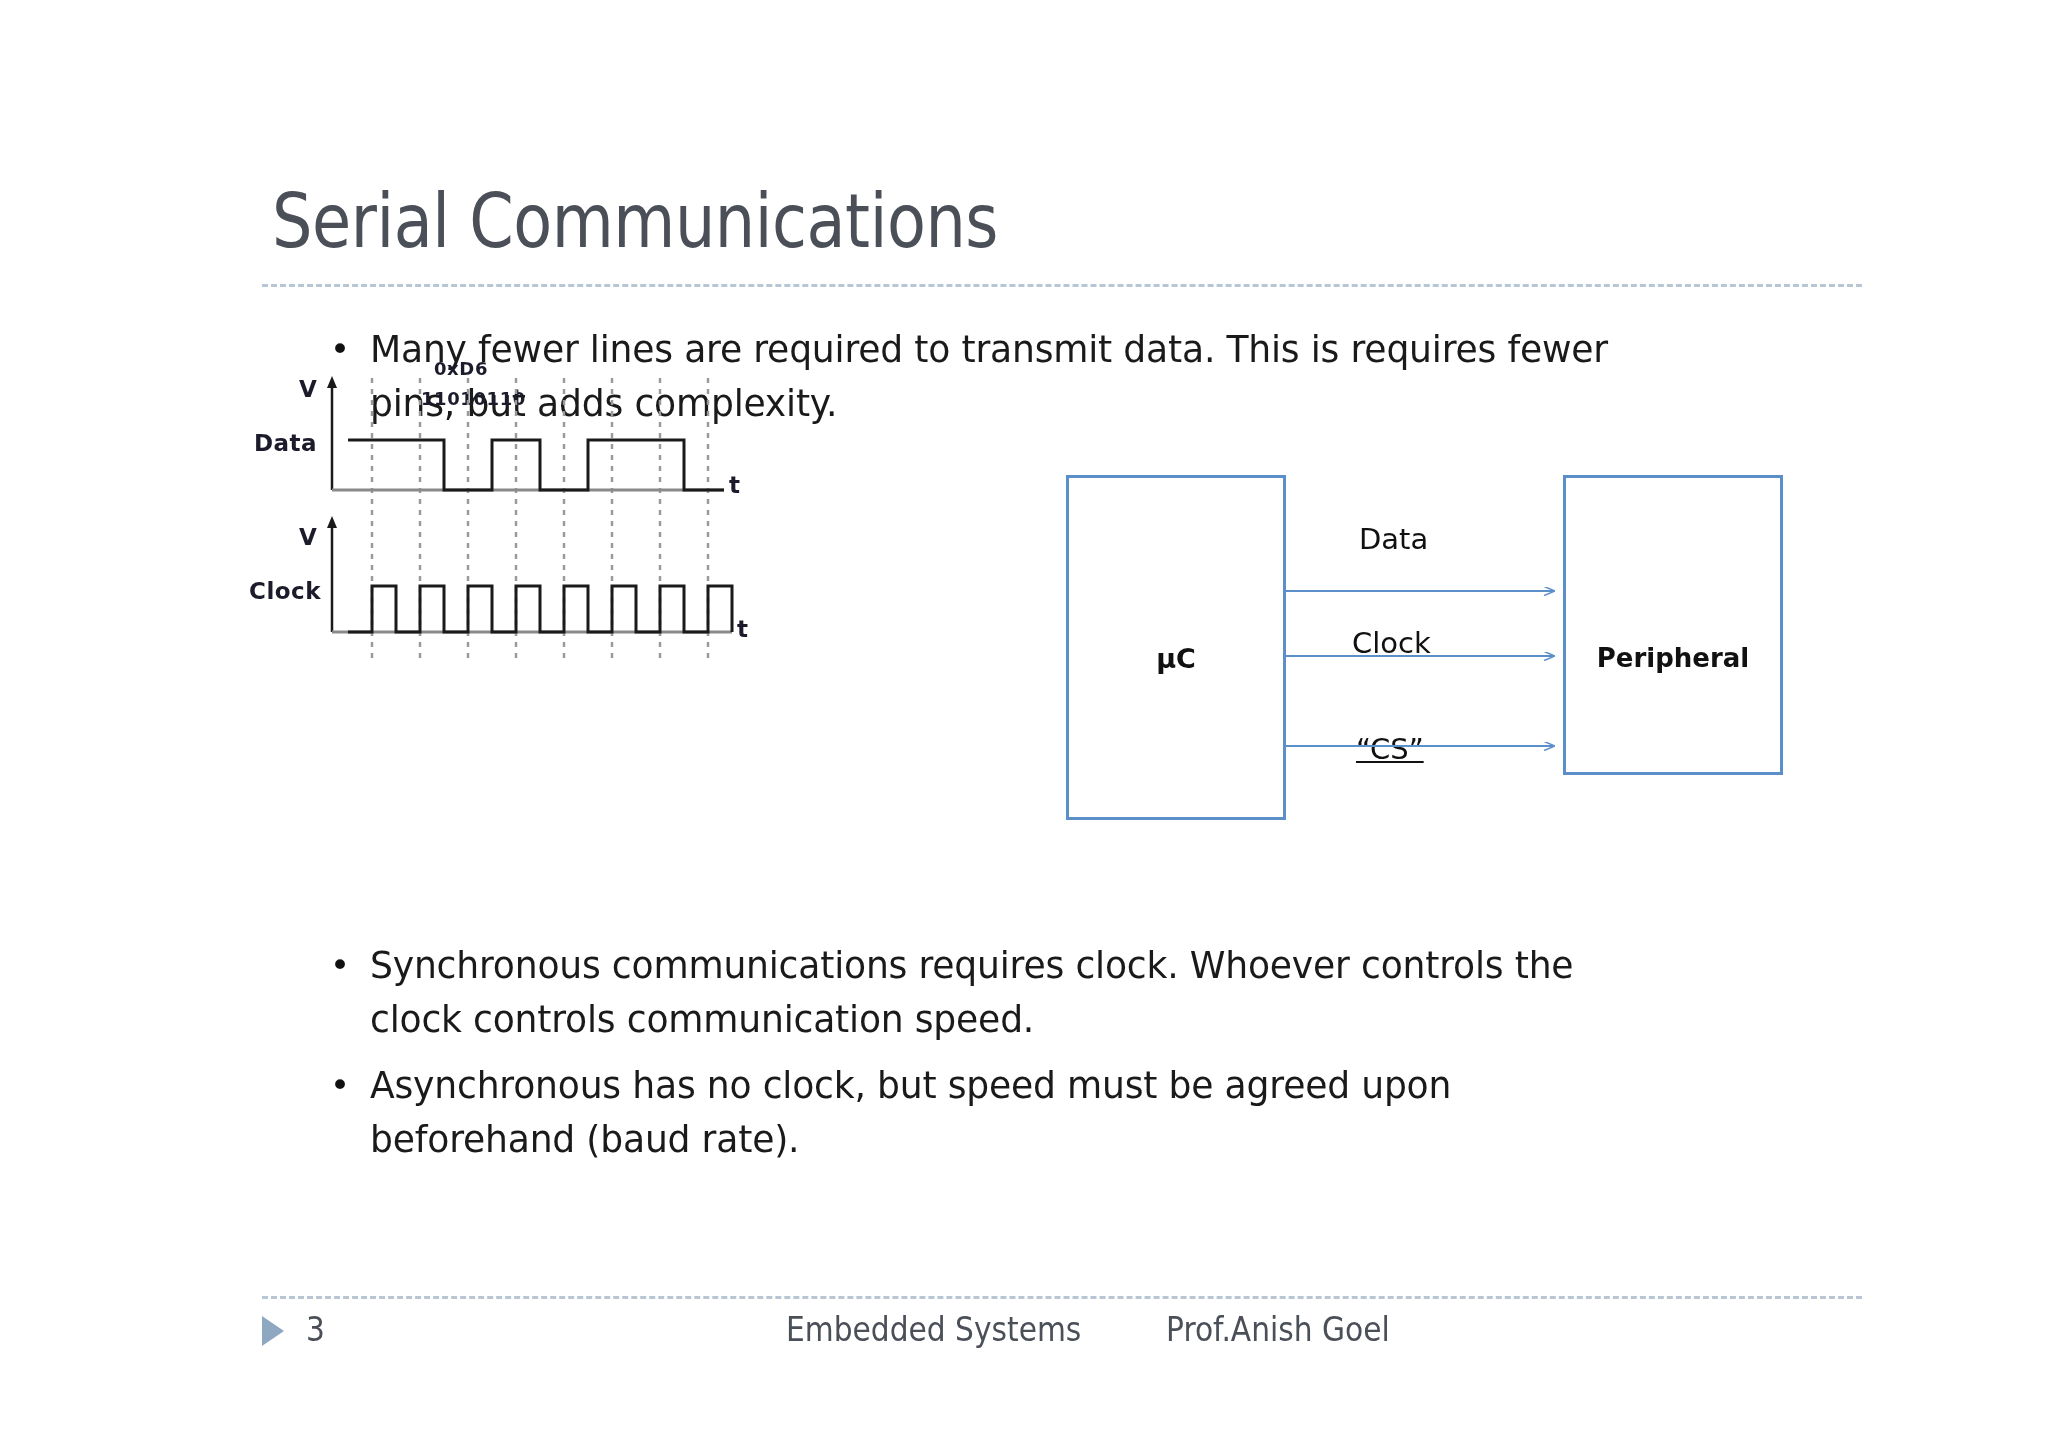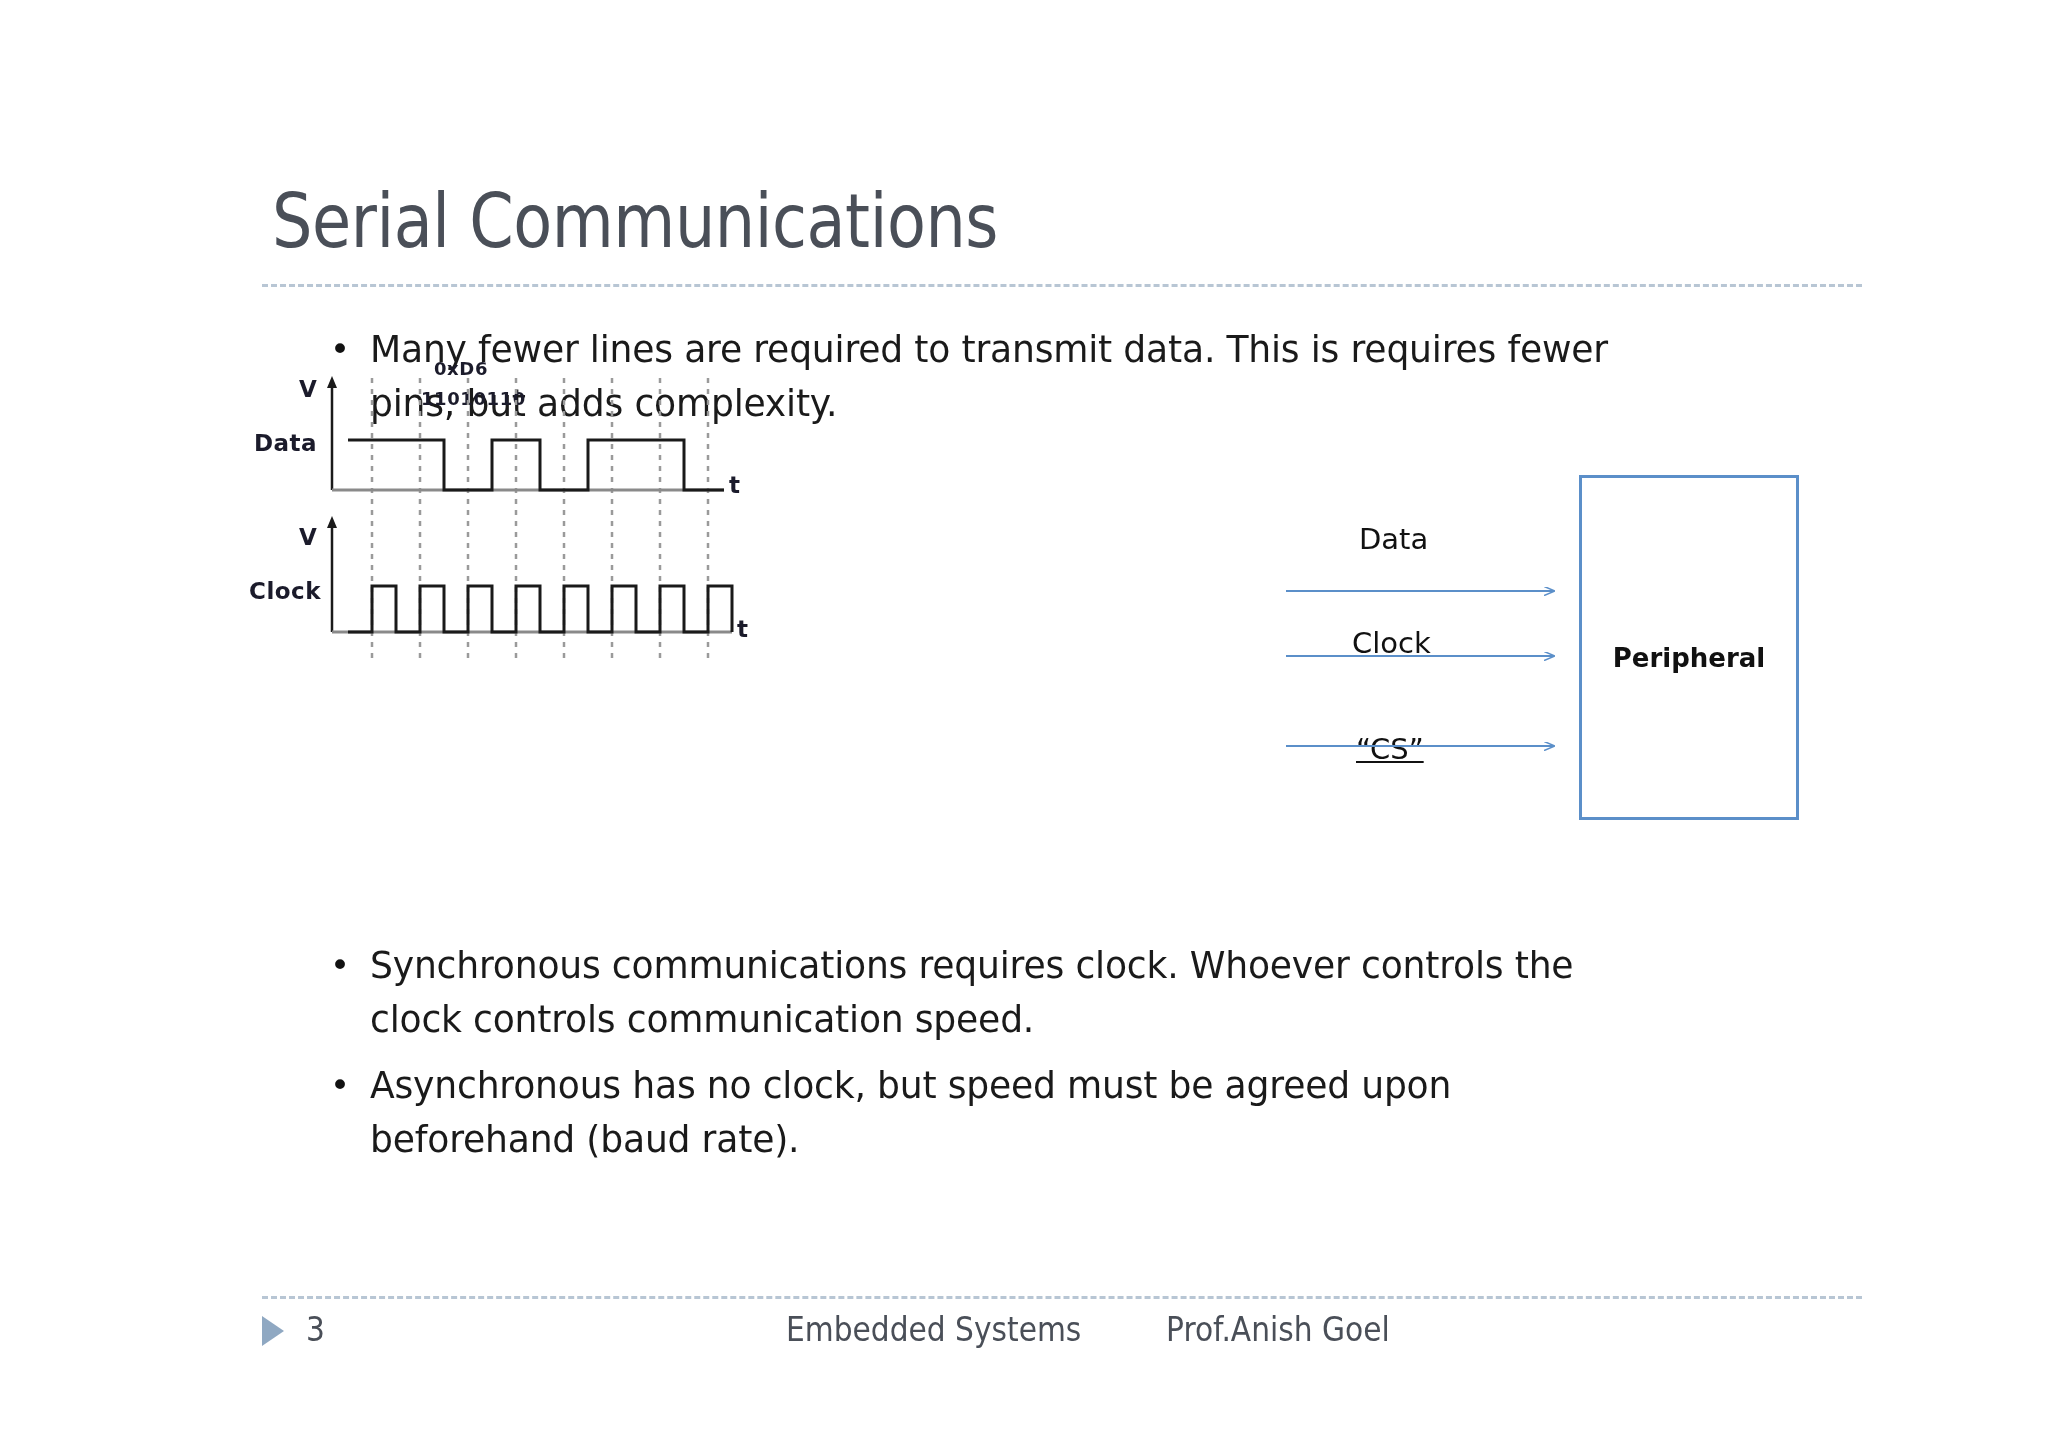--- a/index.html
+++ b/index.html
@@ -129,21 +129,21 @@
   }
   .chipbox-label {
     position: absolute;
     width: 100%;
     text-align: center;
     font-family: "DejaVu Sans", sans-serif;
     font-weight: bold;
     color: #111;
   }
   #mcu-box  { left: 7px;   top: 5px;  width: 220px; height: 345px; }
-  #periph-box { left: 520px; top: 5px; width: 220px; height: 345px; }
+  #periph-box { left: 504px; top: 5px; width: 220px; height: 300px; }
   #mcu-label { top: 165px; font-size: 27px; }
   #periph-label { top: 165px; font-size: 26px; }
 
   .signal-label {
     position: absolute;
     font-family: "DejaVu Sans", sans-serif;
     font-size: 29px;
     color: #111;
     white-space: nowrap;
   }
@@ -237,20 +237,23 @@
       </g>
 
       <line x1="28" y1="262" x2="428" y2="262" stroke="#8a8a8a" stroke-width="3"></line>
 
       <polyline points="44,262 44,262 68,262 68,216 92,216 92,262 116,262 116,216 140,216 140,262 164,262 164,216 188,216 188,262 212,262 212,216 236,216 236,262 260,262 260,216 284,216 284,262 308,262 308,216 332,216 332,262 356,262 356,216 380,216 380,262 404,262 404,216 428,216 428,262" fill="none" stroke="#1a1a1a" stroke-width="3"></polyline>
     </svg>
   </div>
 
   <div class="block-figure">
 
+    <div class="chipbox" id="mcu-box">
+      <div class="chipbox-label" id="mcu-label">µC</div>
+    </div>
 
     <div class="chipbox" id="periph-box">
       <div class="chipbox-label" id="periph-label">Peripheral</div>
     </div>
 
     <div class="signal-label" style="left:300px; top:52px;">Data</div>
     <div class="signal-label" style="left:293px; top:156px;">Clock</div>
     <div class="signal-label" style="left:297px; top:262px;text-decoration:underline;">“CS”</div>
 
     <svg width="740" height="370" viewBox="0 0 740 370" style="position:absolute; left:0; top:0;">

